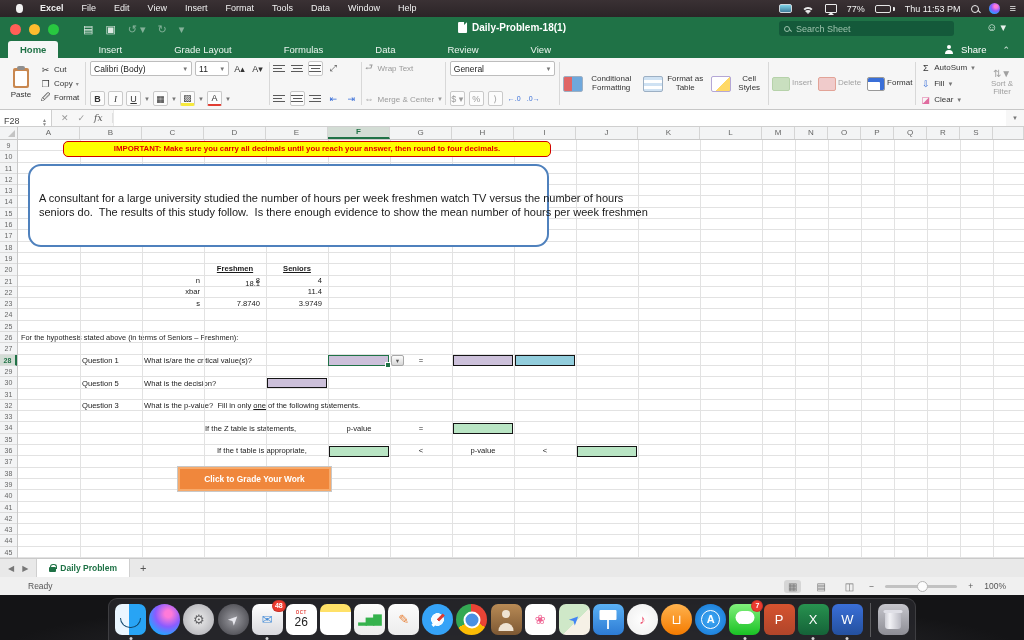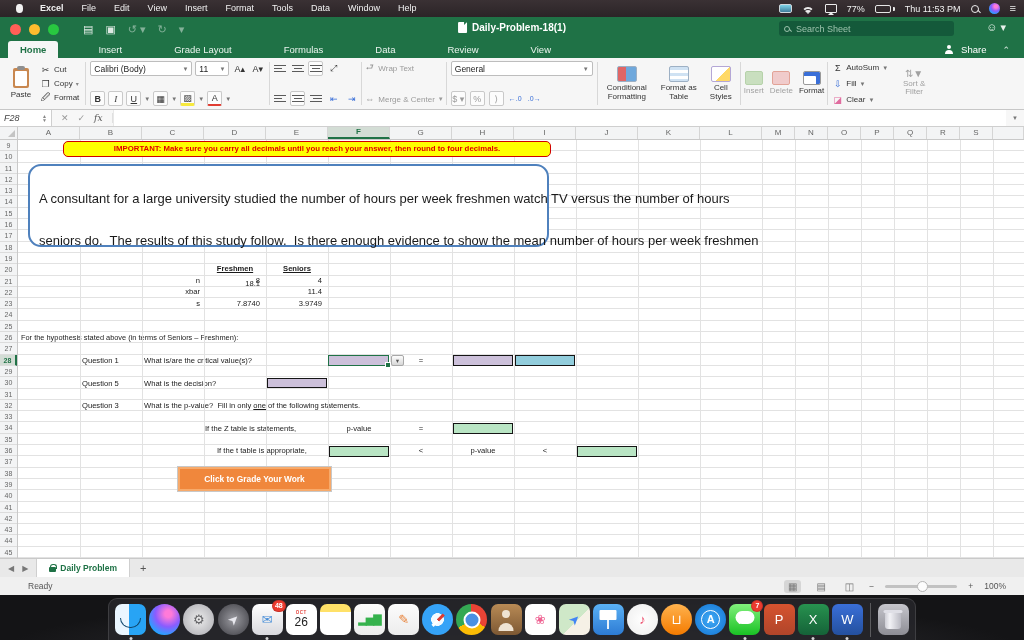--- a/index.html
+++ b/index.html
@@ -77,54 +77,54 @@
   .u-red{border-bottom:2px solid #e03c31;line-height:9px;}
   .u-yel{border-bottom:3px solid #f7e93d;line-height:8px;}
   .algrp{display:flex;flex-direction:column;justify-content:space-between;padding:3px 2px;}
   .lines{display:inline-block;width:12px;}
   .lines i{display:block;height:1.5px;background:#5a5a5a;margin:1.5px 0;}
   .lines.l i:nth-child(2){width:70%;} .lines.c i:nth-child(2){width:70%;margin-left:auto;margin-right:auto;} .lines.r i:nth-child(2){width:70%;margin-left:auto;}
   .wmgrp{display:flex;flex-direction:column;justify-content:space-between;padding:3px 2px;color:#9a9a9a;}
   .wmrow{display:flex;align-items:center;gap:3px;height:14px;white-space:nowrap;}
   .numgrp{display:flex;flex-direction:column;justify-content:space-between;padding:3px 4px;width:150px;}
   .numrow{display:flex;gap:4px;align-items:center;color:#9a9a9a;}
-  .bigbtn{display:flex;flex-direction:column;align-items:center;justify-content:center;gap:2px;padding:2px 3px;text-align:center;line-height:8.5px;}
+  .bigbtn{display:flex;align-items:center;justify-content:flex-start;gap:2px;padding:2px 3px;text-align:center;line-height:8.5px;}
   .cfic{width:20px;height:16px;border:1px solid #9db0c4;background:linear-gradient(90deg,#e06666 0 45%,#6fa8dc 45%);border-radius:2px;}
   .ftic{width:20px;height:16px;border:1px solid #9db0c4;background:repeating-linear-gradient(to bottom,#cfe2f3 0 3px,#fff 3px 6px);border-radius:2px;}
   .csic{width:20px;height:16px;border:1px solid #b4a7d6;background:linear-gradient(135deg,#fff 0 55%,#ffd966 55%);border-radius:2px;}
   .cellic{width:18px;height:14px;border-radius:2px;}
   .dis{opacity:.45;}
   .editgrp{display:flex;flex-direction:column;justify-content:space-between;padding:3px 4px;white-space:nowrap;}
   .editrow{display:flex;align-items:center;gap:3px;height:13px;}
   .sortgrp{display:flex;flex-direction:column;align-items:center;justify-content:center;gap:1px;color:#a0a0a0;text-align:center;line-height:8.5px;padding:0 5px;}
 
   
   .fbar{position:absolute;left:0;top:110px;width:1024px;height:17px;background:#f7f7f7;border-bottom:1px solid #cfcfcf;display:flex;align-items:center;font-size:9px;color:#444;}
-  .namebox{width:52px;height:100%;background:#fff;border-right:1px solid #cfcfcf;display:flex;align-items:center;padding:0 4px;justify-content:space-between;font-style:italic;}
+  .namebox{width:52px;height:100%;background:#fff;border-right:1px solid #cfcfcf;display:flex;align-items:flex-end;padding:0 4px;justify-content:space-between;}
   .spin{display:flex;flex-direction:column;font-size:5px;color:#888;line-height:4px;}
   .fbtns{display:flex;align-items:center;gap:9px;padding:0 9px;border-right:1px solid #e0e0e0;}
   .fxfield{flex:1;background:#fff;height:100%;border-left:1px solid #e8e8e8;}
   .fbar .clps{color:#777;font-size:6px;padding:0 6px;}
 
   
   .colhead{position:absolute;left:0;top:127px;width:1024px;height:13px;background:#f3f4f5;border-bottom:1px solid #c9c9c9;display:flex;}
   .ch-corner{width:18px;height:100%;border-right:1px solid #c9c9c9;position:relative;background:#f3f4f5;flex:none;}
   .ch-corner::after{content:"";position:absolute;right:2px;bottom:2px;border-left:7px solid transparent;border-bottom:7px solid #c4c4c4;}
   .ch-cell{height:100%;border-right:1px solid #d5d5d5;font-size:8px;color:#666;text-align:center;line-height:12px;flex:none;}
   .ch-cell.sel{background:#d3ddd5;border-bottom:2px solid #1f7246;color:#1f7246;font-weight:bold;line-height:10px;}
   .gridbody{position:absolute;left:0;top:140px;width:1024px;height:418px;background:#fff;overflow:hidden;}
   .rowhead{position:absolute;left:0;top:0;width:18px;height:100%;background:#f3f4f5;border-right:1px solid #c9c9c9;z-index:5;}
   .rh-cell{height:11.297px;font-size:7px;color:#666;text-align:center;line-height:11px;border-bottom:1px solid #dcdcdc;}
   .rh-cell.sel{background:#d3ddd5;color:#1f7246;font-weight:bold;border-right:2px solid #1f7246;}
   .cells{position:absolute;left:18px;top:0;right:0;height:418px;background-image:repeating-linear-gradient(to bottom,#ffffff 0 10.297px,#e2e2e2 10.297px 11.297px);}
   .vline{position:absolute;top:0;width:1px;height:418px;background:#e2e2e2;}
   .ov{position:absolute;font-size:7.6px;color:#1a1a1a;white-space:pre;}
   .banner{left:63px;top:1px;width:488px;height:16px;background:#ffff00;border:1.6px solid #d00000;border-radius:5px;color:#e00000;font-weight:bold;font-size:7.8px;text-align:center;line-height:13px;z-index:2;}
   .bluebox{left:28px;top:24px;width:521px;height:83px;background:#fff;border:2.5px solid #4f81bd;border-radius:13px;display:flex;flex-direction:column;justify-content:center;padding-left:9px;gap:1px;z-index:2;}
-  .bluebox div{font-size:13px;line-height:13px;color:#1a1a1a;white-space:pre;margin-top:28px;}
+  .bluebox div{font-size:11px;line-height:13px;color:#1a1a1a;white-space:pre;}
   .cellbox{position:absolute;height:10.5px;width:60.5px;border:1.5px solid #151515;z-index:3;}
   .selcell{position:absolute;height:11px;width:61px;border:1.6px solid #1f7246;z-index:3;}
   .selcell::after{content:"";position:absolute;right:-2.5px;bottom:-2.5px;width:3.5px;height:3.5px;background:#1f7246;border:1px solid #fff;}
   .ddbtn{position:absolute;width:13px;height:11px;background:linear-gradient(#fdfdfd,#d7d7d7);border:1px solid #a8a8a8;border-radius:2px;z-index:3;text-align:center;line-height:10px;font-size:5.5px;color:#555;}
   .ctr{text-align:center;}
   .rt{text-align:right;}
   .gradebtn{position:absolute;left:178px;top:327px;width:153px;height:24px;background:#f0873c;border:2px solid #f7aa6b;box-shadow:0 0 0 1px #c8c8c8;color:#fff;font-weight:bold;font-size:8.4px;display:flex;align-items:center;justify-content:center;z-index:3;}
 
   
   .tabbar{position:absolute;left:0;top:558px;width:1024px;height:19px;background:#e9e9e9;border-top:1px solid #c9c9c9;display:flex;align-items:stretch;font-size:8.5px;color:#666;}

